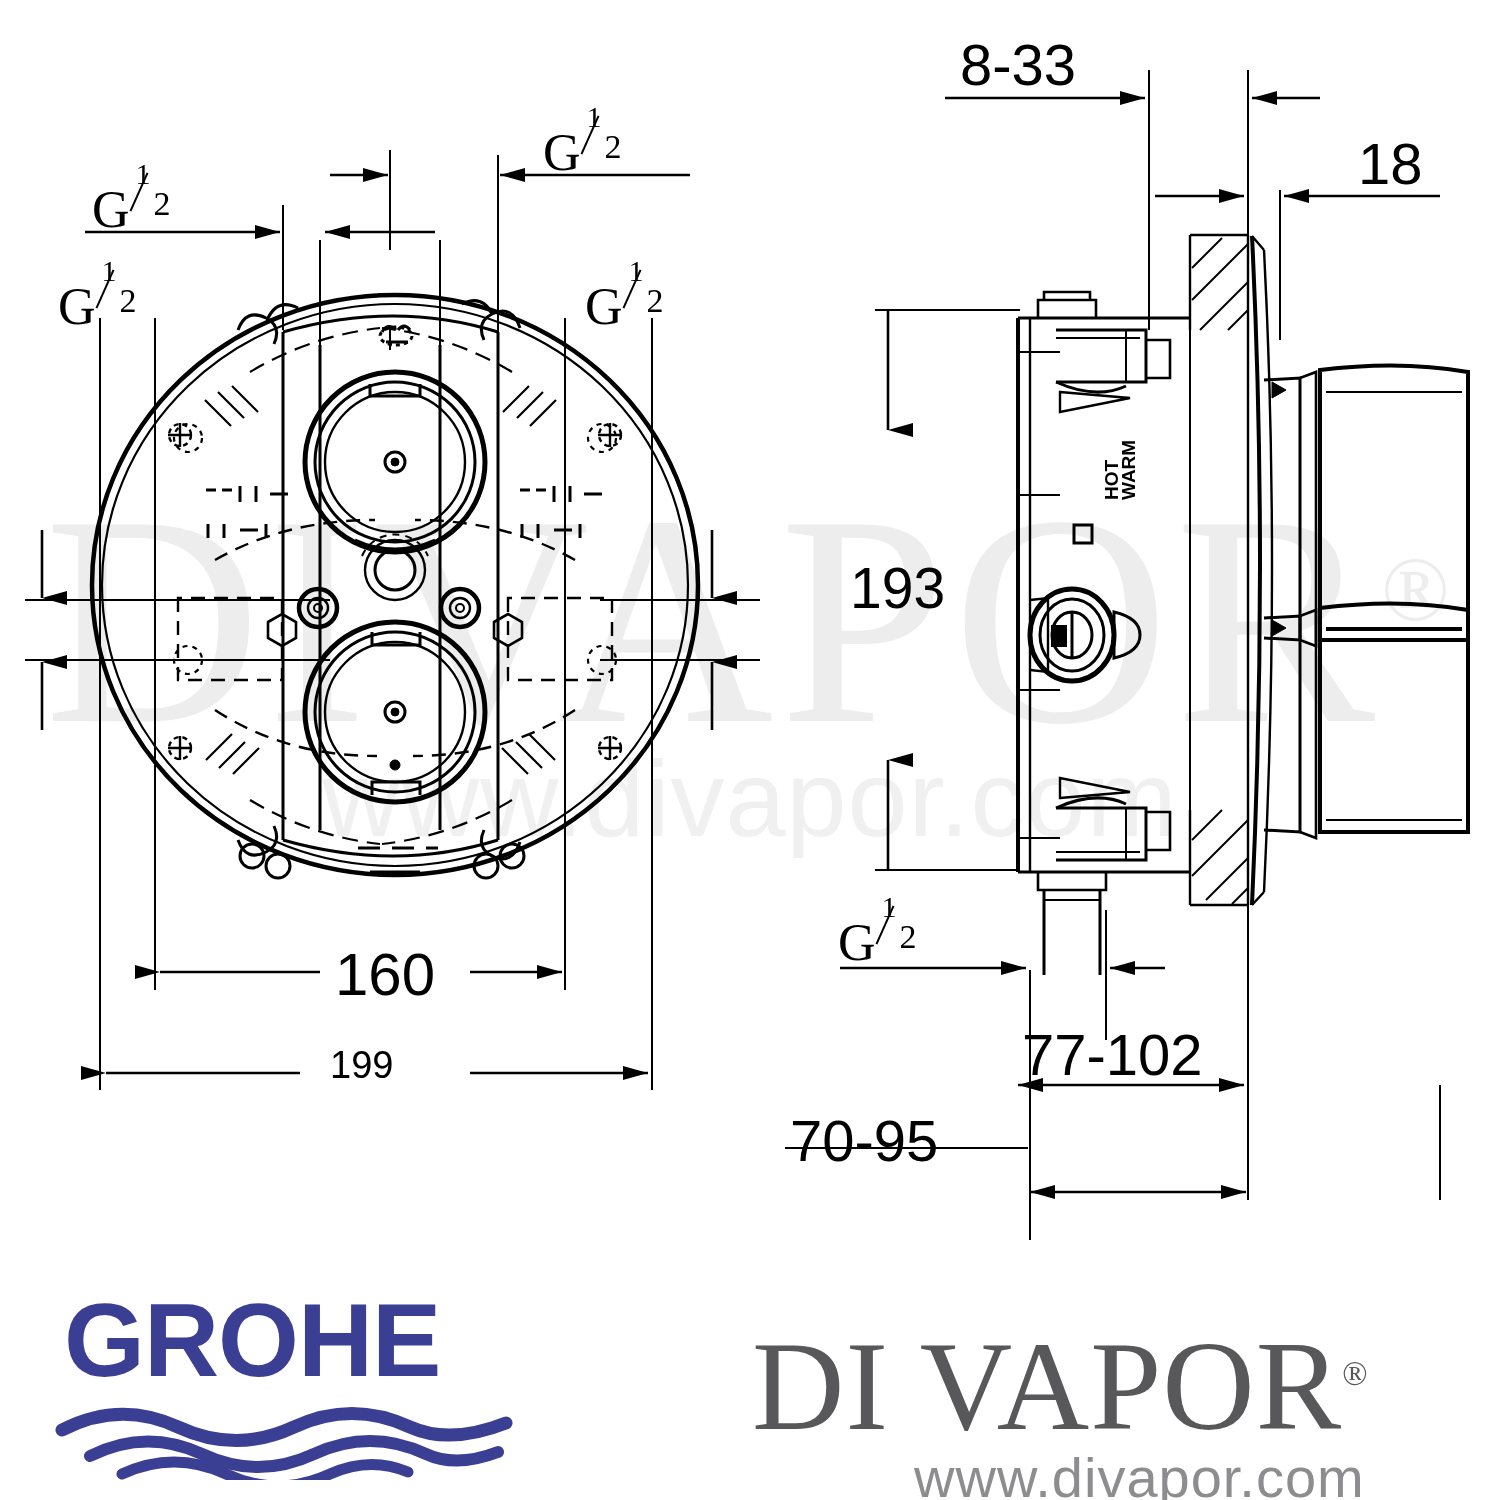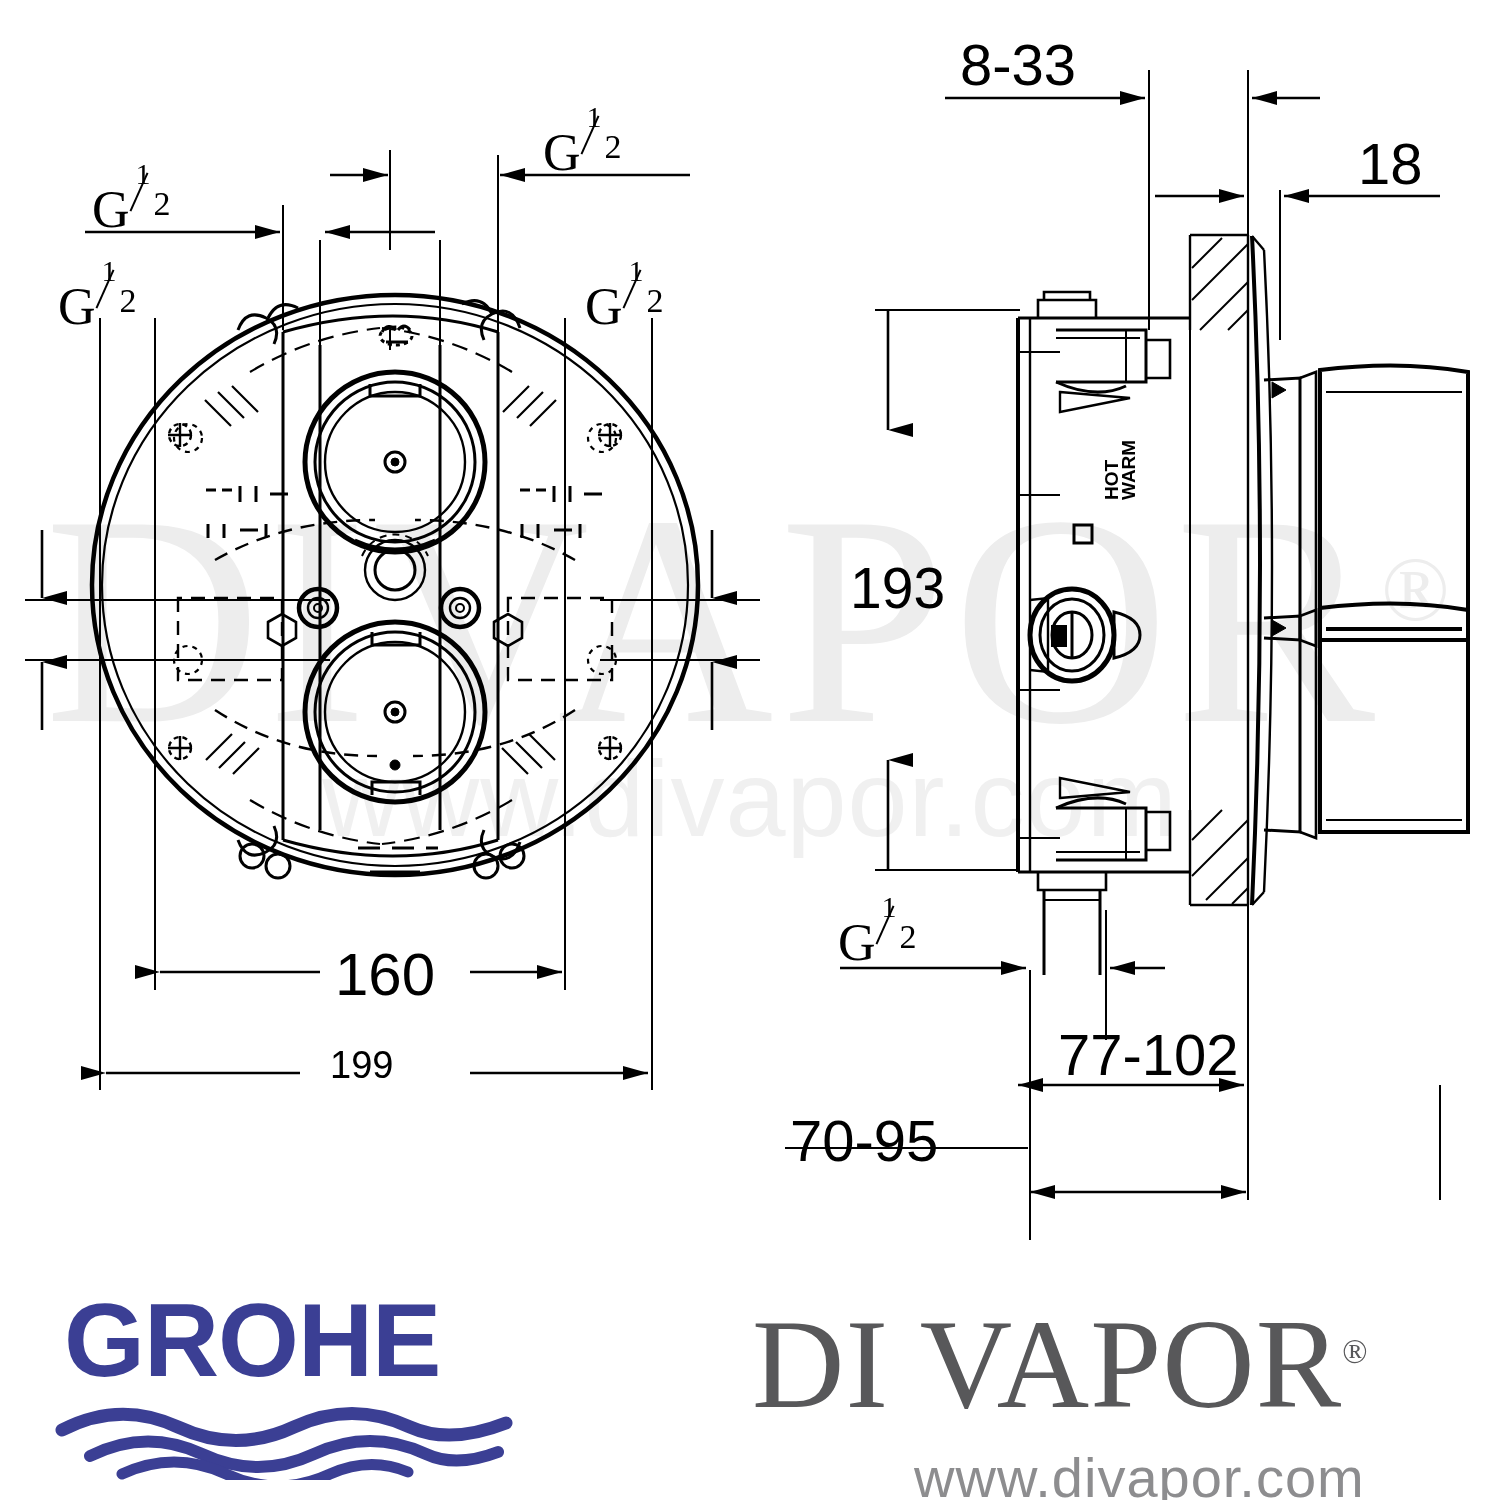--- a/index.html
+++ b/index.html
@@ -83,20 +83,21 @@
     white-space:nowrap;
   }
   .divapor-word{
     position:absolute;
     font-family:"Liberation Serif", serif;
     font-size:128px;
     letter-spacing:1px;
     color:#58585a;
     line-height:1;
     white-space:nowrap;
+    margin-top:22px;
   }
   .divapor-word sup{font-size:.26em;vertical-align:super;}
   .divapor-url{
     position:absolute;
     font-family:"Liberation Sans", sans-serif;
     font-size:56px;
     font-weight:300;
     letter-spacing:1px;
     color:#8d8d8f;
     line-height:1;
@@ -435,21 +436,21 @@
   <div class="gtext" style="left:585px;top:272px;">
     <span>G</span><span class="frac"><span class="num">1</span><span class="bar"></span><span class="den">2</span></span>
   </div>
 
   <div class="dimtext" style="left:335px;top:945px;font-size:60px;">160</div>
   <div class="dimtext" style="left:330px;top:1046px;font-size:38px;">199</div>
 
   <div class="dimtext" style="left:960px;top:36px;font-size:58px;">8-33</div>
   <div class="dimtext" style="left:1358px;top:135px;font-size:58px;">18</div>
   <div class="dimtext" style="left:850px;top:560px;font-size:57px;">193</div>
-  <div class="dimtext" style="left:1022px;top:1026px;font-size:58px;margin-left:36px;">77-102</div>
+  <div class="dimtext" style="left:1022px;top:1026px;font-size:58px;">77-102</div>
   <div class="dimtext" style="left:790px;top:1112px;font-size:58px;">70-95</div>
 
   <div class="gtext" style="left:838px;top:908px;">
     <span>G</span><span class="frac"><span class="num">1</span><span class="bar"></span><span class="den">2</span></span>
   </div>
 
   <div class="abs" style="left:1100px;top:500px;width:40px;height:70px;">
     <span class="abs nosel" style="left:18px;top:0;font-family:'Liberation Sans',sans-serif;font-size:19px;font-weight:bold;color:#000;transform:rotate(-90deg);transform-origin:left top;white-space:nowrap;">WARM</span>
     <span class="abs nosel" style="left:1px;top:0;font-family:'Liberation Sans',sans-serif;font-size:19px;font-weight:bold;color:#000;transform:rotate(-90deg);transform-origin:left top;white-space:nowrap;">HOT</span>
   </div>

